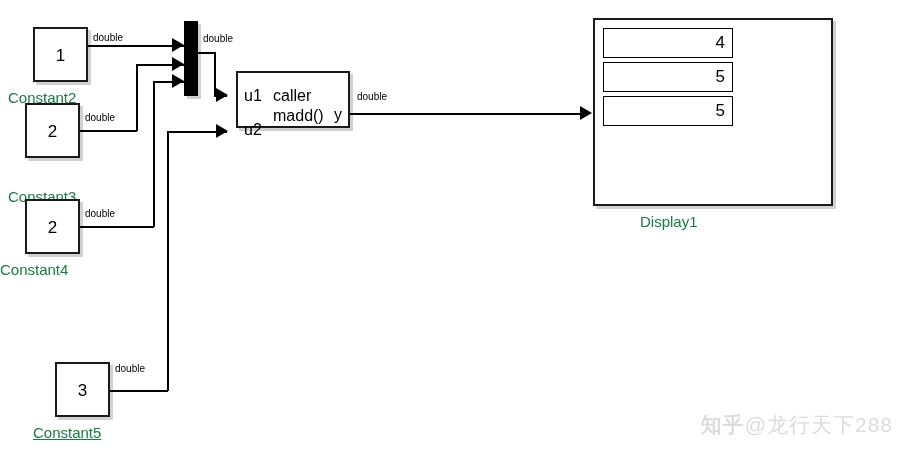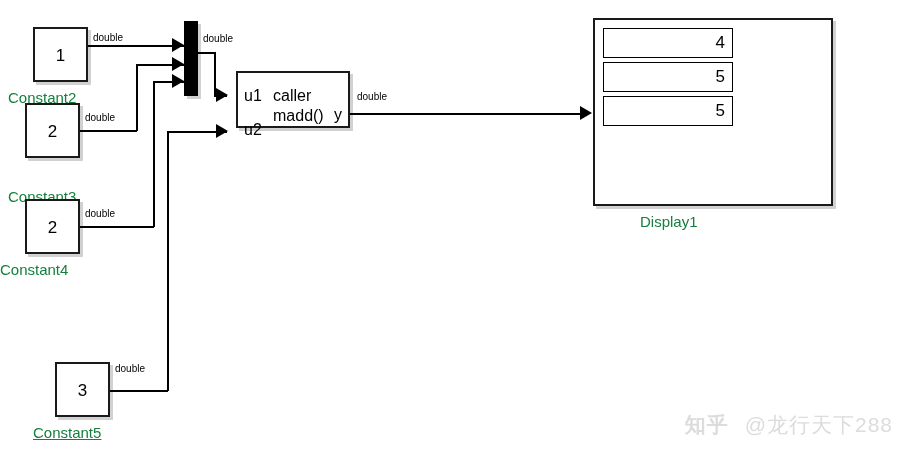--- a/index.html
+++ b/index.html
@@ -107,21 +107,21 @@
   #watermark {
     position: absolute;
     right: 14px;
     bottom: 12px;
     font-size: 21px;
     color: #dcdcdc;
     white-space: nowrap;
     letter-spacing: 1px;
     user-select: none;
   }
-  #watermark .wm-logo { font-weight: bold; margin-right: 16px; font-family: Liberation Serif, serif; }
+  #watermark .wm-logo { font-weight: bold; margin-right: 0; font-family: Liberation Serif, serif; }
 </style>
 </head>
 <body>
 
 <div id="canvas">
 
   <div class="wire wire-h" style="left:88px; top:45px; width:96px;"></div>
   <div class="arrow" style="left:172px; top:38px;"></div>
 
   <div class="wire wire-h" style="left:80px; top:130px; width:57px;"></div>

